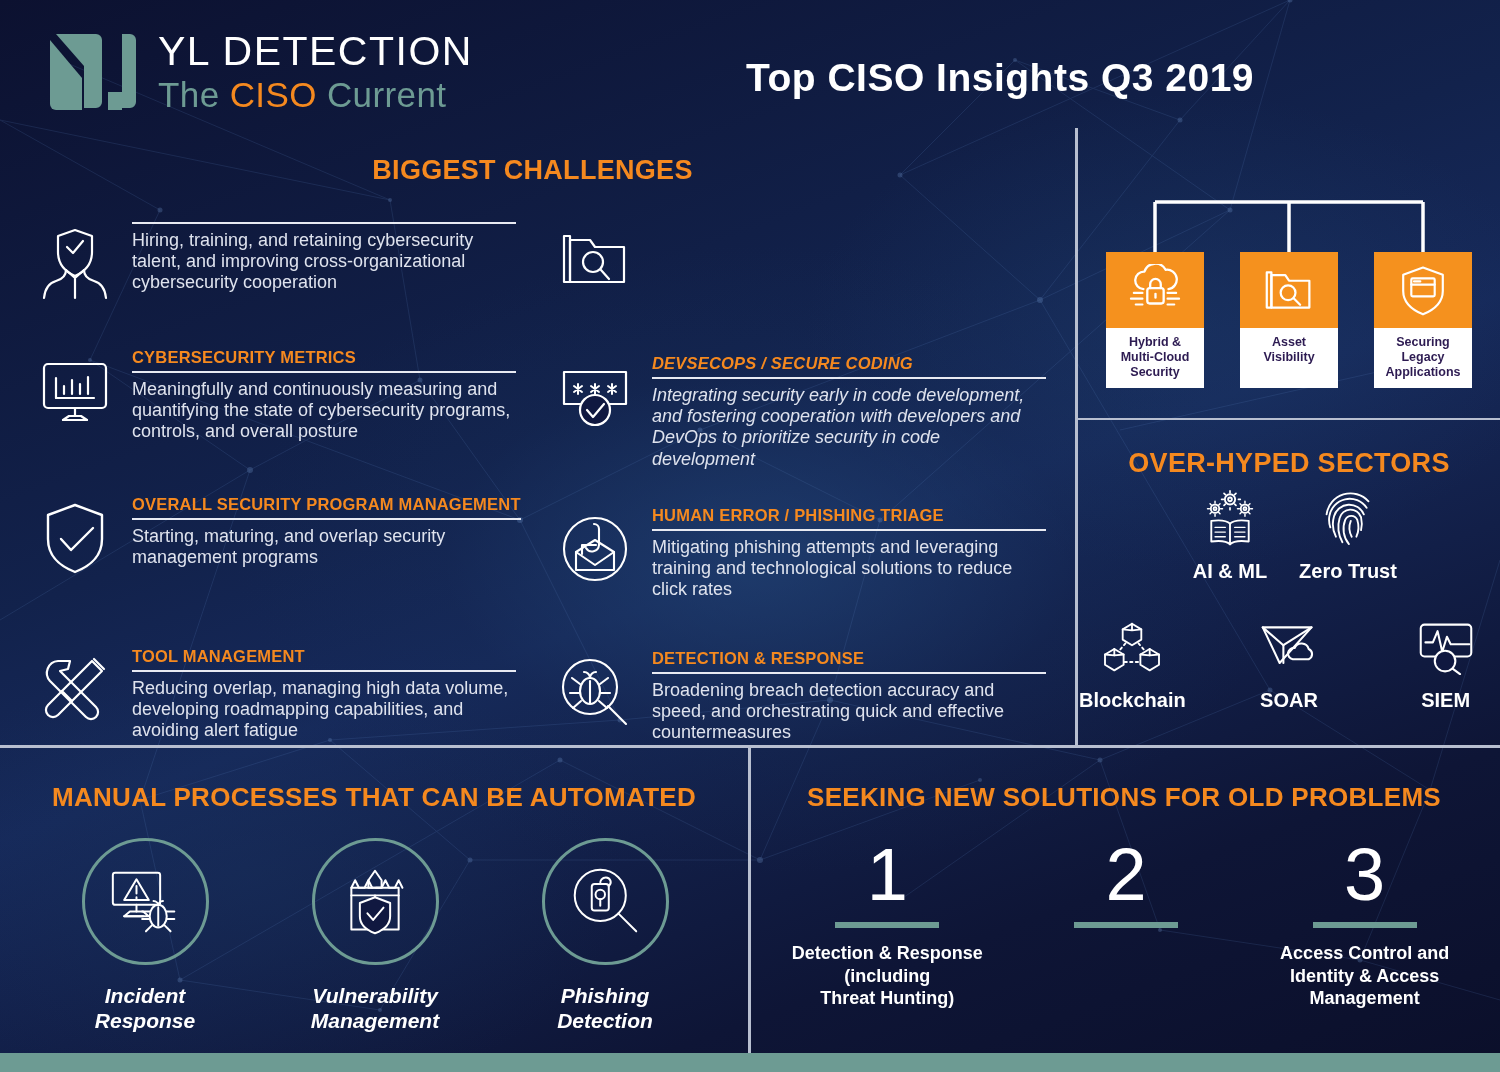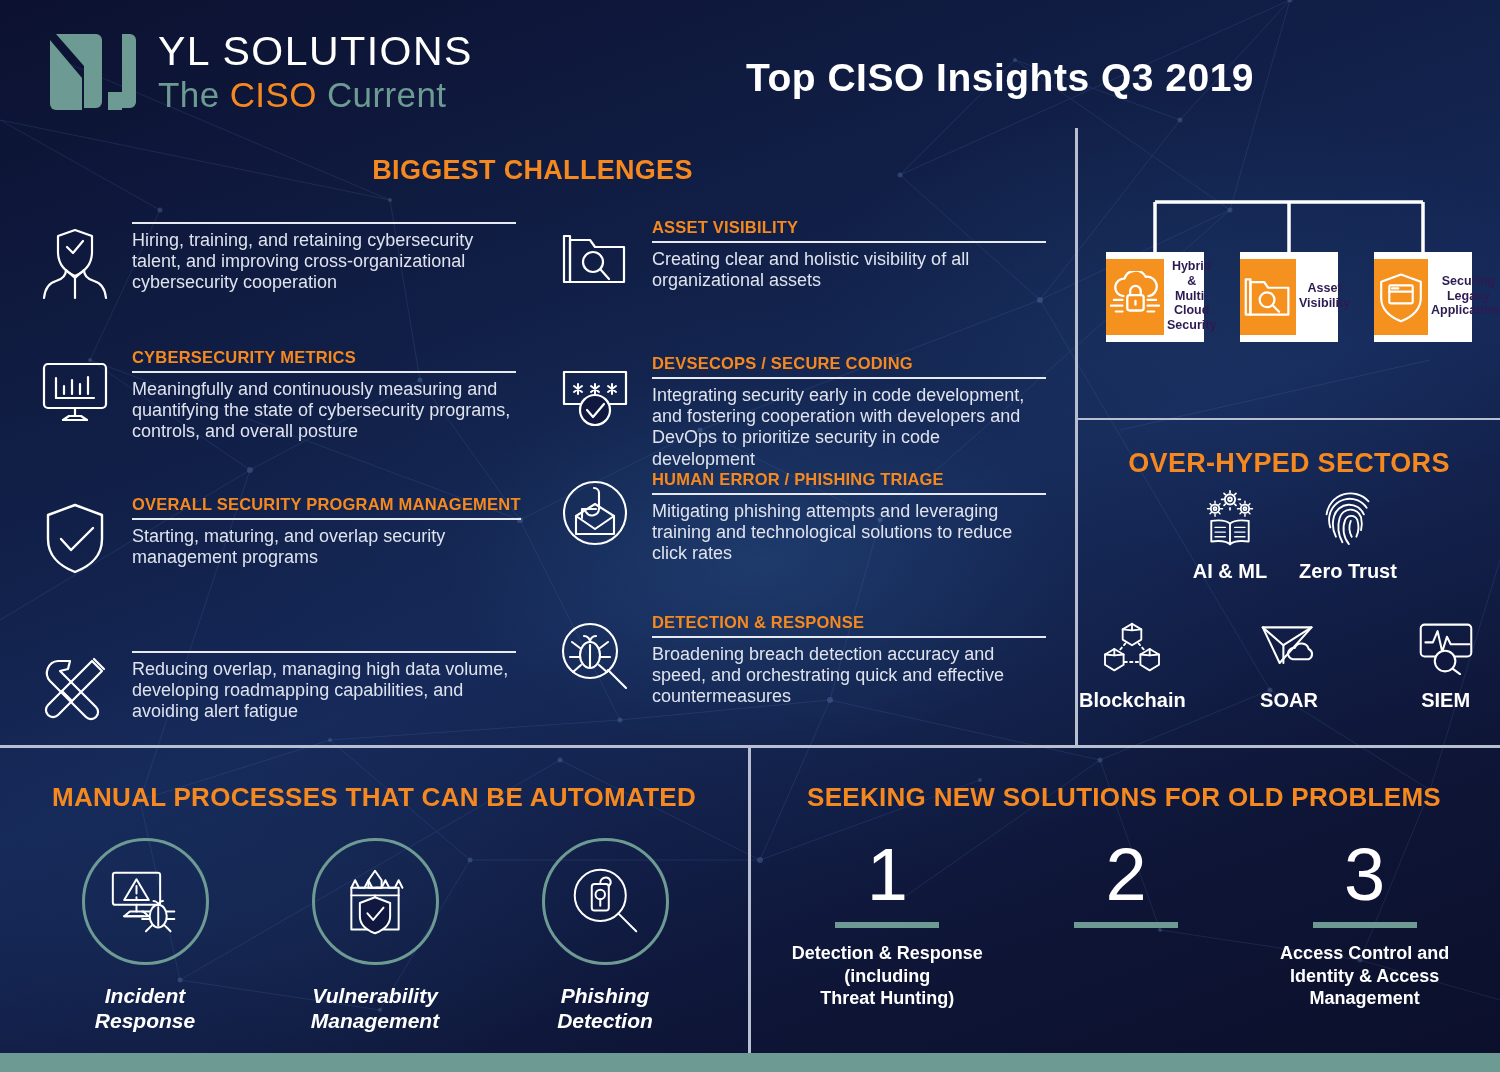--- a/index.html
+++ b/index.html
@@ -65,21 +65,21 @@
   .ch-icon { flex:0 0 auto; width:78px; height:78px; display:flex; align-items:flex-start; justify-content:center; padding-top:4px; }
   .ch-body { flex:1 1 auto; }
   .ch-head { color:#f5891f; font-size:16.5px; font-weight:700; letter-spacing:.2px; white-space:nowrap; }
   .ch-rule { height:2px; background:#e8eaf2; margin:4px 0 6px 0; }
   .ch-desc { color:#dfe3ee; font-size:18px; line-height:1.18; font-weight:300; }
 
   
   .cloud-wrap { position:absolute; left:1078px; top:190px; width:422px; height:210px; }
   .cloud-connector { position:absolute; left:0; top:0; width:422px; height:72px; }
   .cloud-cards { position:absolute; left:0; top:62px; width:422px; display:flex; justify-content:space-between; padding:0 28px; }
-  .cloud-card { width:98px; background:#ffffff; display:flex; flex-direction:row; align-items:center; }
+  .cloud-card { width:98px; background:#ffffff; display:flex; flex-direction:column; align-items:center; }
   .cloud-card-top { width:98px; height:76px; background:#f5911e; display:flex; align-items:center; justify-content:center; }
   .cloud-card-label {
     color:#2d1b52; font-size:12.5px; font-weight:700; text-align:center; line-height:1.18;
     padding:7px 3px 9px 3px; width:100%;
   }
 
   
   .hyped-grid { position:absolute; left:1078px; top:488px; width:422px; }
   .hyped-row { display:flex; justify-content:center; }
   .hyped-row.r1 { }
@@ -160,21 +160,21 @@
   </svg>
 
   <div class="logo-wrap">
     <svg class="logo-mark" viewBox="0 0 96 90">
       <path d="M4 8 h46 a6 6 0 0 1 6 6 v62 a6 6 0 0 1 -6 6 h-12 v-42 L10 8 Z" fill="#6d9b93"></path>
       <path d="M4 14 L36 52 v32 h-26 a6 6 0 0 1 -6 -6 Z" fill="#6d9b93"></path>
       <path d="M62 8 h22 a6 6 0 0 1 6 6 v62 a6 6 0 0 1 -6 6 h-22 v-16 h14 v-58 Z" fill="#6d9b93"></path>
       <path d="M62 66 h14 v18 h-14 Z" fill="#6d9b93"></path>
     </svg>
     <div class="logo-text">
-      <div class="logo-line1">YL SOLUTIONS</div>
+      <div class="logo-line1">YL DETECTION</div>
       <div class="logo-line2"><span>The </span><span class="ciso">CISO</span><span> Current</span></div>
     </div>
   </div>
 
   <div class="main-title">Top CISO Insights Q3 2019</div>
 
   <div class="div-h"></div>
   <div class="div-v-top"></div>
   <div class="div-v-bot"></div>
   <div class="div-h-right"></div>
@@ -242,45 +242,41 @@
     <div class="ch-item">
       <div class="ch-icon">
         <svg viewBox="0 0 78 78" width="78" height="78" fill="none" stroke="#ffffff" stroke-width="2.2" stroke-linecap="round" stroke-linejoin="round">
           <path d="M22 10 a12 12 0 0 0 -8 20 l36 36 a7 7 0 0 0 10 -10 L24 20 l8-2 2-8 Z"></path>
           <path d="M56 10 l10 10 -30 30 -10 -10 Z"></path>
           <path d="M26 40 l-14 14 a7 7 0 0 0 10 10 l14 -14"></path>
           <path d="M58 8 l10 10"></path>
         </svg>
       </div>
       <div class="ch-body">
+        <div class="ch-head">TOOL MANAGEMENT</div>
         <div class="ch-rule"></div>
         <div class="ch-desc">Reducing overlap, managing high data volume, developing roadmapping capabilities, and avoiding alert fatigue</div>
       </div>
     </div>
   </div>
 
   <div class="ch-col" id="ch-right">
 
     <div class="ch-item" style="margin-bottom:58px;">
       <div class="ch-icon">
         <svg viewBox="0 0 78 78" width="78" height="78" fill="none" stroke="#ffffff" stroke-width="2.2" stroke-linecap="round" stroke-linejoin="round">
           <path d="M8 14 h6 v46 h-6 Z"></path>
           <path d="M14 18 h20 l5 7 h29 v35 H14 Z"></path>
           <circle cx="37" cy="40" r="10"></circle>
           <path d="M45 48 l8 9"></path>
         </svg>
       </div>
-      <div class="ch-body">
-        <div class="ch-head">ASSET VISIBILITY</div>
-        <div class="ch-rule"></div>
-        <div class="ch-desc">Creating clear and holistic visibility of all organizational assets</div>
-      </div>
-    </div>
-
-    <div class="ch-item" style="">
+    </div>
+
+    <div class="ch-item" style="margin-bottom:36px;font-style:italic;">
       <div class="ch-icon">
         <svg viewBox="0 0 78 78" width="78" height="78" fill="none" stroke="#ffffff" stroke-width="2.2" stroke-linecap="round" stroke-linejoin="round">
           <path d="M8 14 h62 v32 H8 Z"></path>
           <g stroke-width="2">
             <path d="M22 26 v10 M18 28 l8 6 M26 28 l-8 6"></path>
             <path d="M39 26 v10 M35 28 l8 6 M43 28 l-8 6"></path>
             <path d="M56 26 v10 M52 28 l8 6 M60 28 l-8 6"></path>
           </g>
           <circle cx="39" cy="52" r="15" fill="#101840"></circle>
           <path d="M31 52 l6 7 11-13"></path>

